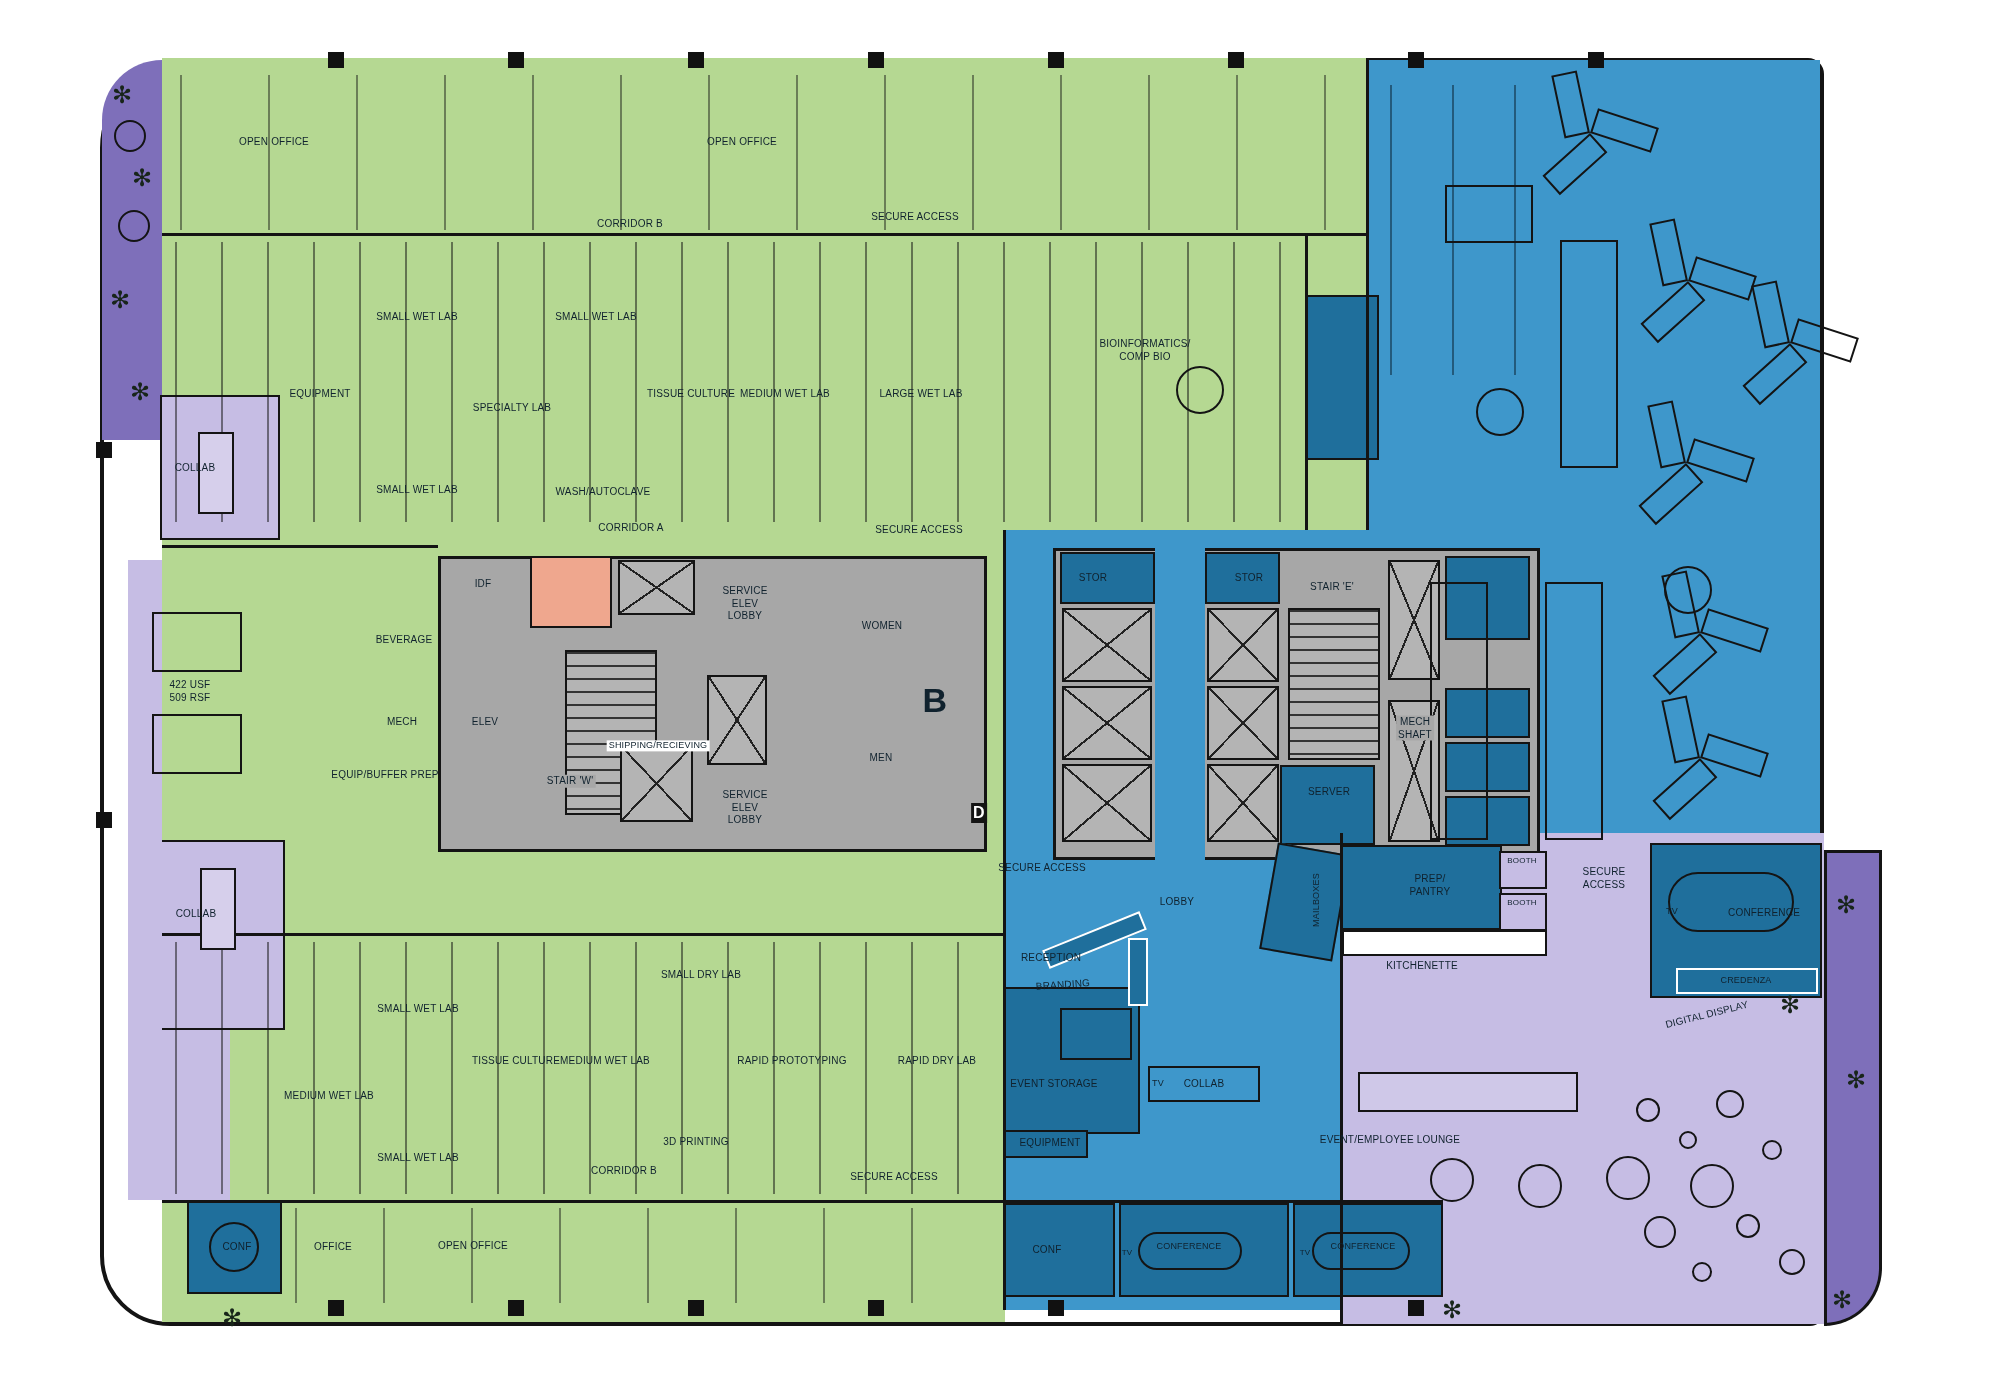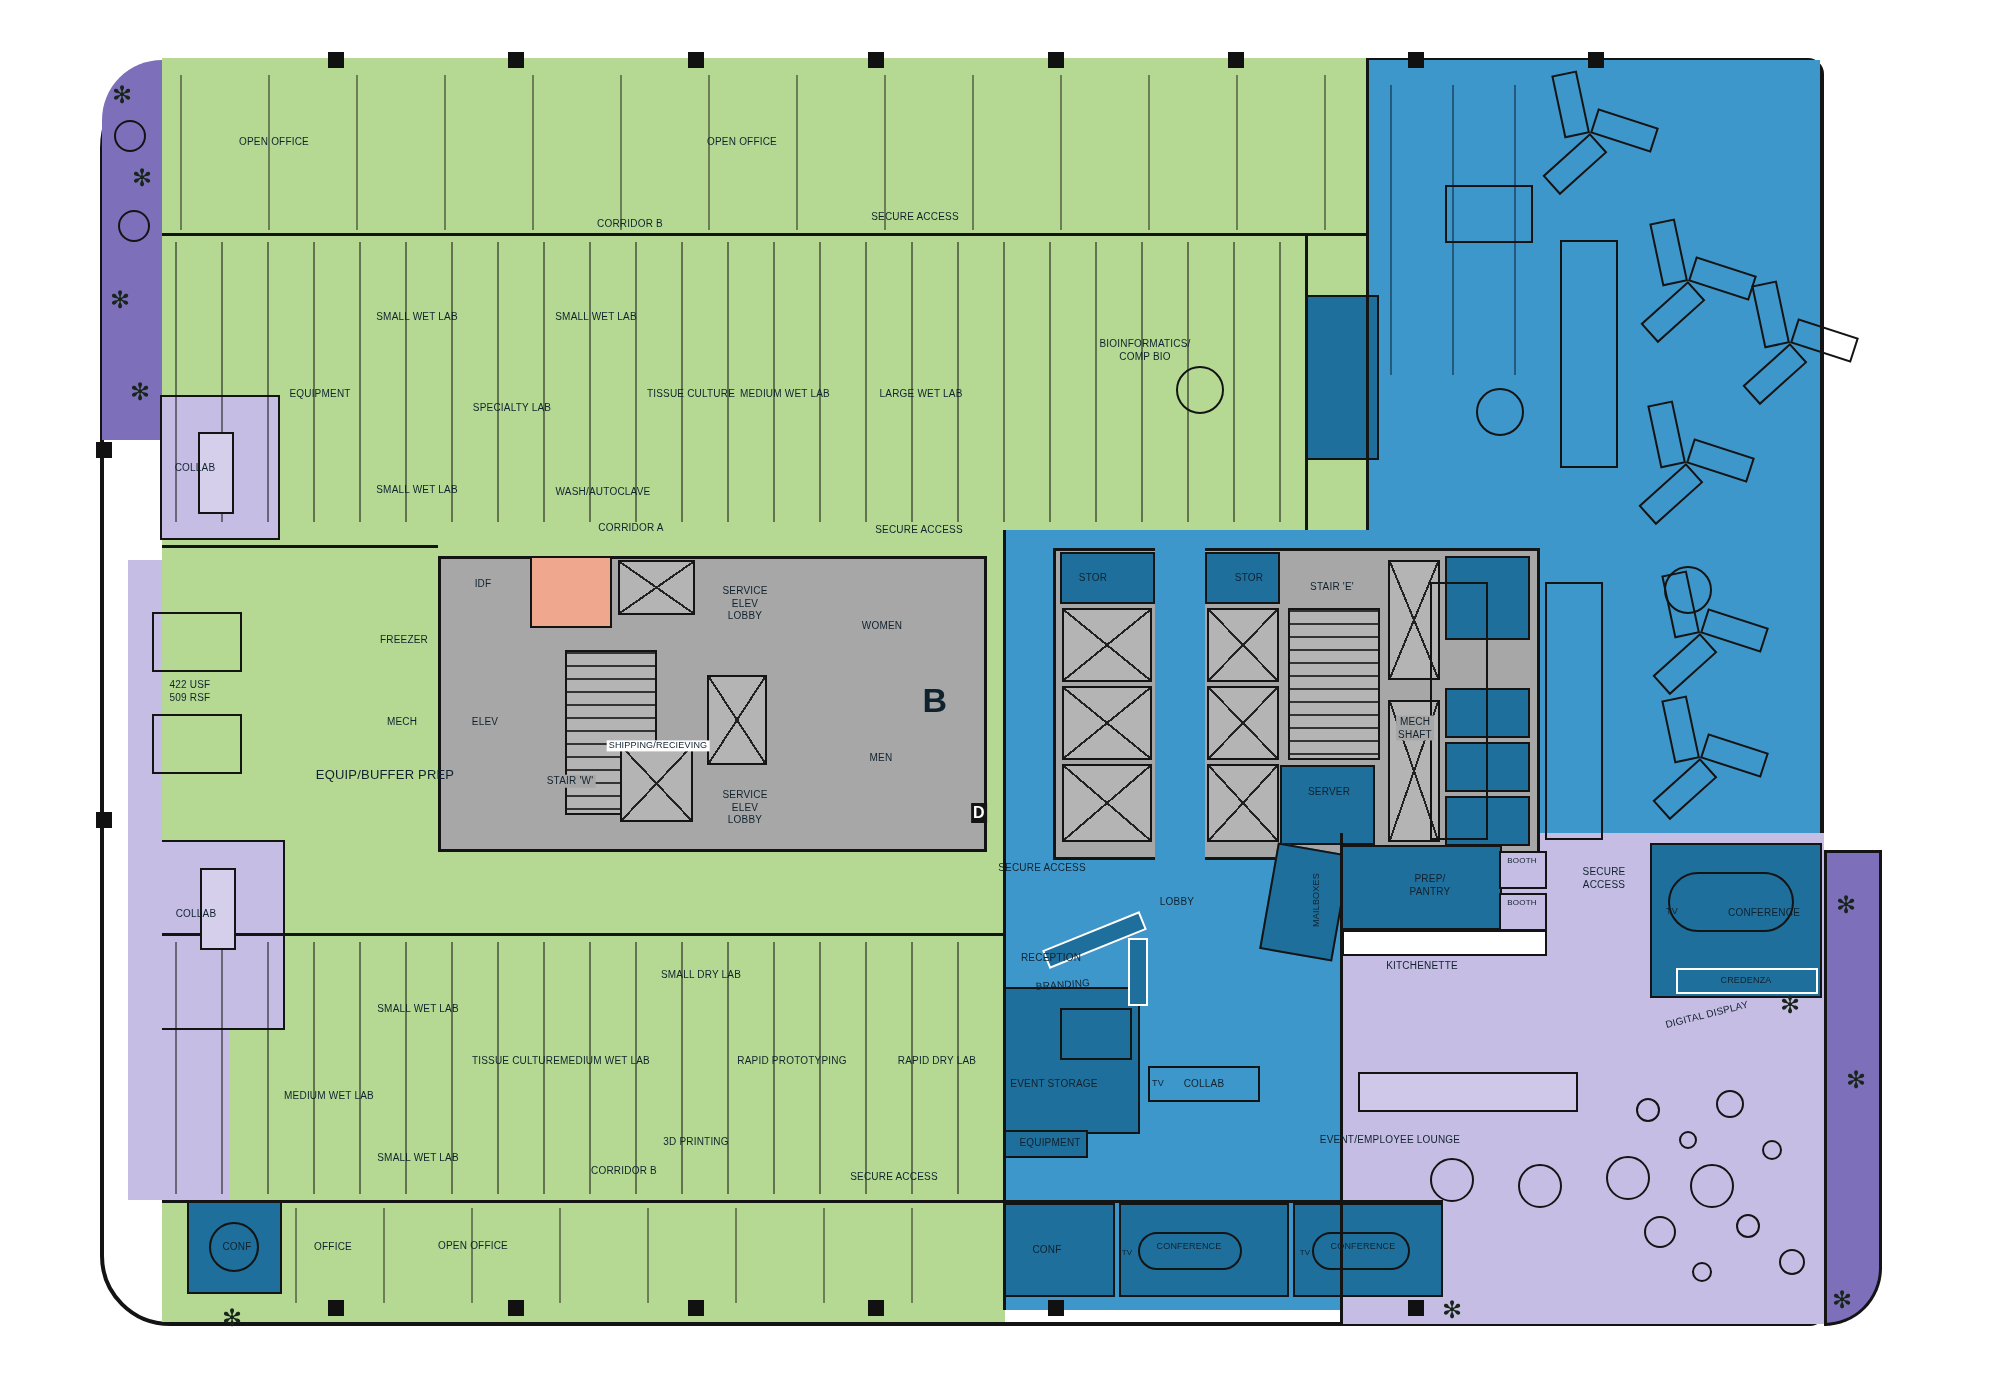--- a/index.html
+++ b/index.html
@@ -174,23 +174,23 @@
     <div class="lbl" style="left: 921px; top: 394px;">LARGE WET LAB</div>
     <div class="lbl" style="left: 417px; top: 490px;">SMALL WET LAB</div>
     <div class="lbl" style="left: 603px; top: 492px;">WASH/AUTOCLAVE</div>
     <div class="lbl" style="left: 1145px; top: 350px;">BIOINFORMATICS/
 COMP BIO</div>
     <div class="lbl" style="left: 631px; top: 528px;">CORRIDOR A</div>
     <div class="lbl" style="left: 919px; top: 530px;">SECURE ACCESS</div>
     <div class="lbl" style="left: 195px; top: 468px;">COLLAB</div>
     <div class="lbl" style="left: 190px; top: 691px;">422 USF
 509 RSF</div>
-    <div class="lbl" style="left: 404px; top: 640px;">FREEZER</div>
+    <div class="lbl" style="left: 404px; top: 640px;">BEVERAGE</div>
     <div class="lbl" style="left: 402px; top: 722px;">MECH</div>
-    <div class="lbl" style="left: 385px; top: 775px; font-size: 13px;">EQUIP/BUFFER PREP</div>
+    <div class="lbl" style="left: 385px; top: 775px; font-size: 10px;">EQUIP/BUFFER PREP</div>
     <div class="lbl" style="left: 483px; top: 584px;">IDF</div>
     <div class="lbl" style="left: 485px; top: 722px;">ELEV</div>
     <div class="lbl" style="left: 570px; top: 781px; background: rgb(167, 167, 167); padding: 0px 2px;">STAIR 'W'</div>
     <div class="lbl" style="left: 745px; top: 604px;">SERVICE
 ELEV
 LOBBY</div>
     <div class="lbl" style="left: 658px; top: 746px; font-size: 9px; background: rgb(255, 255, 255); padding: 0px 2px;">SHIPPING/RECIEVING</div>
     <div class="lbl" style="left: 745px; top: 808px;">SERVICE
 ELEV
 LOBBY</div>

